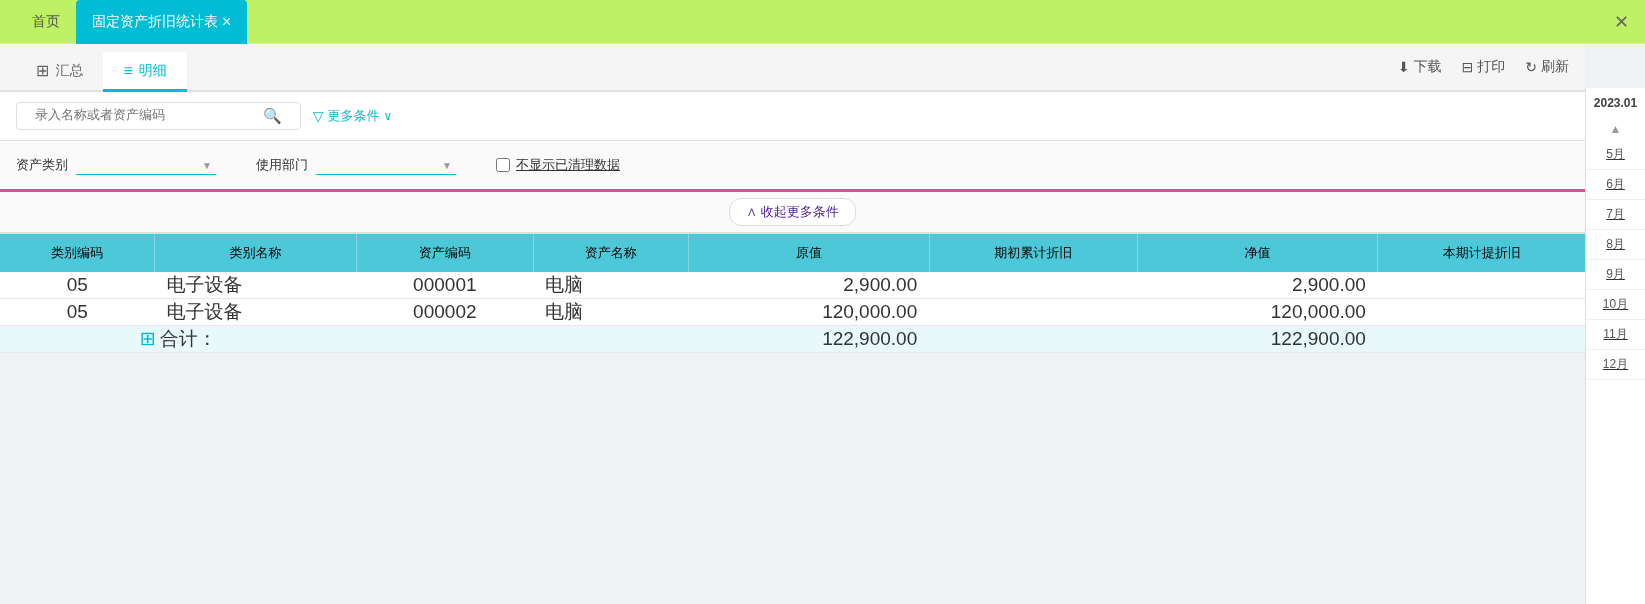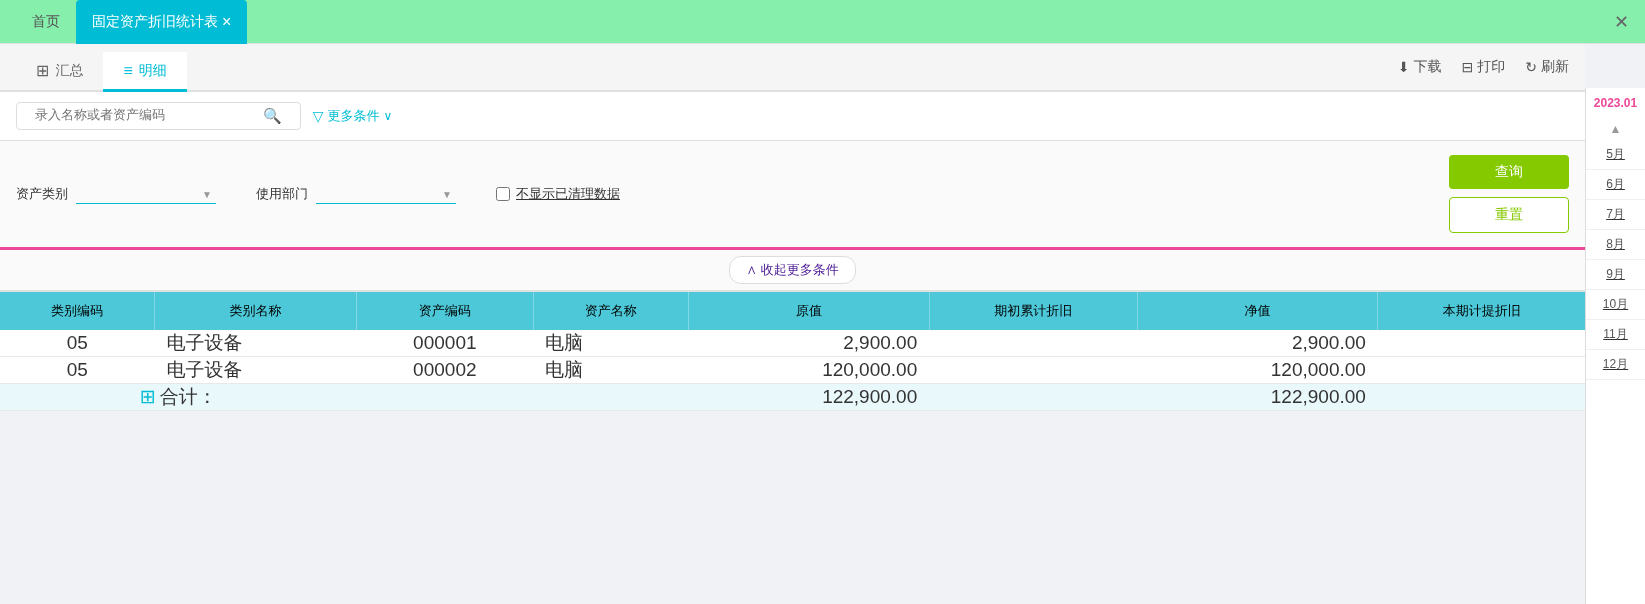--- a/index.html
+++ b/index.html
@@ -1,20 +1,20 @@
 <!DOCTYPE html>
 <html><head>
   <meta charset="utf-8">
   <style>
     * { box-sizing: border-box; margin: 0; padding: 0; }
     body { font-family: 'Microsoft YaHei', sans-serif; font-size: 13px; background: #f0f2f5; color: #333; width: 1645px; height: 604px; overflow: hidden; }
 
     
     .top-nav {
-      display: flex; align-items: center; background: #86efac;
+      display: flex; align-items: center; background: #bef264;
       border-bottom: 1px solid #e0e0e0; height: 44px; padding: 0 16px;
       position: relative;
     }
     .top-nav-home {
       font-size: 14px; color: #555; padding: 0 16px; cursor: pointer;
     }
     .top-nav-tab {
       display: flex; align-items: center; background: #00bcd4;
       color: #fff; padding: 0 16px; height: 44px; font-size: 14px;
       border-radius: 4px 4px 0 0; gap: 4px; cursor: pointer;
@@ -146,21 +146,21 @@
     tbody td.num { text-align: right; }
     tbody td.center { text-align: center; }
 
     
     .right-panel {
       position: absolute; right: 0; top: 44px; width: 60px;
       background: #fff; border-left: 1px solid #ddd; height: 560px;
       display: flex; flex-direction: column; align-items: center; padding-top: 8px;
     }
     .right-panel-date {
-      font-size: 12px; color: #ec4899; margin-bottom: 8px; font-weight: bold;
+      font-size: 12px; color: #404040; margin-bottom: 8px; font-weight: bold;
     }
     .right-panel-months {
       display: flex; flex-direction: column; width: 100%; text-decoration: underline;
     }
     .month-item {
       padding: 6px 0; text-align: center; font-size: 12px; color: #555;
       cursor: pointer; border-bottom: 1px solid #f0f0f0;
     }
     .scroll-up, .scroll-down {
       width: 100%; text-align: center; padding: 4px 0;
@@ -244,24 +244,20 @@
           <span class="filter-label">使用部门</span>
           <div class="select-wrap">
             <select class="filter-select">
               <option value=""></option>
             </select>
           </div>
         </div>
         <div class="checkbox-group">
           <input type="checkbox" style="">
           <span class="checkbox-label">不显示已清理数据</span>
-        </div>
-        <div class="action-buttons">
-          <button class="btn-query">查询</button>
-          <button class="btn-reset">重置</button>
         </div>
       </div>
 
       <div class="collapse-bar">
         <div class="collapse-btn">
           <span>∧ 收起更多条件</span>
         </div>
       </div>
     </div>
 

